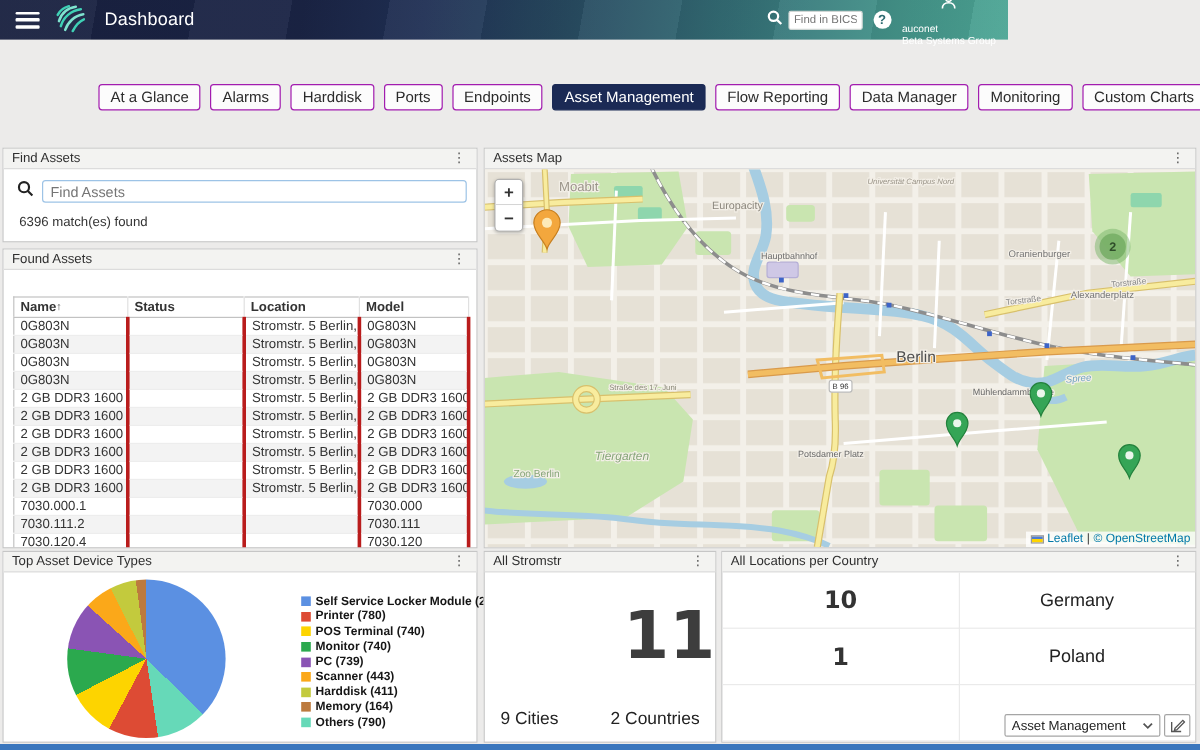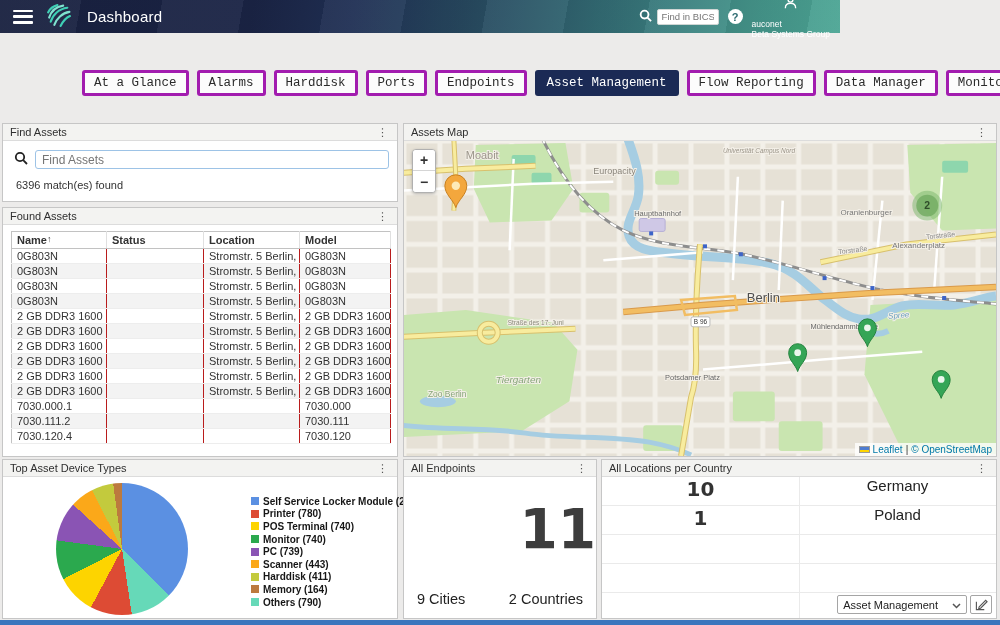--- a/index.html
+++ b/index.html
@@ -21,45 +21,45 @@
   .hdr-search input{width:62px;height:16px;border:1px solid #cfd6d4;border-radius:2px;
       font-size:9.5px;padding:0 4px;color:#333;background:#fff;font-family:"Liberation Sans",sans-serif;}
   .hdr-search{display:flex;align-items:center;gap:5px;}
   .help-icon{width:15px;height:15px;border-radius:50%;background:#fff;color:#2c6a70;
       font-size:11px;font-weight:bold;display:flex;align-items:center;justify-content:center;cursor:pointer;}
   .account{display:flex;align-items:center;gap:5px;cursor:pointer;flex-direction:column;}
   .account-text{font-size:8.5px;line-height:10px;}
 
   
   .tabbar{position:absolute;left:82px;top:70px;display:flex;gap:8px;}
-  .tab{font-family:Liberation Mono, monospace;font-size:12.5px;color:#2b2b2b;background:#fcfcfc;
-      border:3px solid #a21caf;border-radius:3px;padding:3px 9px;cursor:pointer;white-space:nowrap;}
+  .tab{font-family:Liberation Sans, sans-serif;font-size:12.5px;color:#2b2b2b;background:#fcfcfc;
+      border:1px solid #a21caf;border-radius:3px;padding:3px 9px;cursor:pointer;white-space:nowrap;}
   .tab.active{background:#1b2a55;border-color:#1b2a55;color:#fff;}
   .brand{position:absolute;right:22px;top:56px;display:flex;align-items:center;gap:8px;}
   .brand-word{font-size:30px;font-weight:bold;color:#1d2e5e;letter-spacing:-.5px;}
 
   
   .panel{position:absolute;background:#fff;border:1px solid #c6c6c6;}
   .panel-title{height:17px;background:#f3f3f1;border-bottom:1px solid #dcdcdc;
       display:flex;align-items:center;justify-content:space-between;padding:0 7px;
       font-size:11px;color:#2f2f2f;}
   .kebab{color:#555;font-size:11px;line-height:11px;cursor:pointer;padding:0 2px;}
 
   #find-assets{left:2px;top:123px;width:396px;height:79px;}
   .search-row{display:flex;align-items:center;gap:7px;padding:9px 8px 0 11px;}
   .search-row input{flex:1;height:19px;border:1px solid #9dc3e6;border-radius:3px;padding:0 6px;
       font-size:12px;color:#333;font-family:"Liberation Sans",sans-serif;}
   .matches{font-size:11px;color:#333;padding:10px 0 0 13px;}
 
   #found-assets{left:2px;top:207px;width:396px;height:250px;overflow:hidden;}
-  .fa-table{border-collapse:collapse;table-layout:fixed;width:379px;margin:6px 0 0 8px;
+  .fa-table{border-collapse:collapse;table-layout:fixed;width:379px;margin:22px 0 0 8px;
       font-size:11px;color:#333;border:1px solid #c2c2c2;padding-left:42px;}
   .fa-table th{text-align:left;font-weight:bold;height:17px;padding:0 5px;
       border-bottom:1px solid #c2c2c2;border-right:1px solid #e0e0e0;white-space:nowrap;overflow:hidden;}
-  .fa-table td{height:15px;padding:0 5px;border-right:1px solid #b91c1c;border-bottom:1px solid #ededed;
+  .fa-table td{height:15px;padding:0 5px;border-right:3px solid #b91c1c;border-bottom:1px solid #ededed;
       white-space:nowrap;overflow:hidden;}
   .fa-table tr:nth-child(even) td{background:#f3f3f3;}
   .sort-arrow{font-size:9px;vertical-align:top;color:#444;}
 
   #assets-map{left:403px;top:123px;width:594px;height:334px;}
   .map-body{position:relative;width:592px;height:315px;overflow:hidden;background:#e9e5dc;cursor:grab;}
   .map-body svg.mapsvg{position:absolute;left:0;top:0;width:100%;height:100%;}
   .zoomctl{position:absolute;left:8px;top:8px;width:24px;border:1px solid #b0b0b0;border-radius:4px;
       background:#fff;box-shadow:0 1px 3px rgba(0,0,0,.25);overflow:hidden;z-index:5;}
   .zoomctl button{display:block;width:100%;height:21px;border:0;background:#fff;font-size:14px;
@@ -80,21 +80,21 @@
 
   #all-locations{left:403px;top:459px;width:194px;height:160px;}
   .big-num{margin-top:20px;text-align:right;font-family:"DejaVu Sans",sans-serif;
       font-size:55px;font-weight:bold;color:#3d3d3d;}
   .loc-bottom{position:absolute;left:13px;right:13px;bottom:11px;display:flex;
       justify-content:space-between;font-size:14.5px;color:#222;}
 
   #per-country{left:601px;top:459px;width:396px;height:160px;}
   .pc-body{position:relative;height:141px;}
   .pc-vline{position:absolute;left:50%;top:0;bottom:0;width:1px;background:#eaeaea;}
-  .pcrow{display:flex;height:29px;border-bottom:1px solid #eaeaea;align-items:flex-start;}
+  .pcrow{display:flex;height:47px;border-bottom:1px solid #eaeaea;align-items:center;}
   .pccount{width:50%;text-align:center;font-family:"DejaVu Sans",sans-serif;font-size:20px;font-weight:bold;color:#333;}
   .pccountry{width:50%;text-align:center;font-size:15px;color:#222;}
   .dash-select-wrap{position:absolute;right:4px;bottom:4px;display:flex;gap:3px;z-index:6;}
   .select-box{height:19px;border:1px solid #a5a5a5;border-radius:2px;background:#fff;display:flex;
       align-items:center;gap:14px;padding:0 5px;font-size:11px;color:#222;cursor:pointer;}
   .edit-btn{width:22px;height:19px;border:1px solid #a5a5a5;border-radius:2px;background:#fff;
       display:flex;align-items:center;justify-content:center;cursor:pointer;padding:0;}
 
   .footer-bar{position:absolute;left:0;bottom:0;width:1000px;height:5px;background:#3a76bd;}
 
@@ -491,21 +491,21 @@
           <div class="legend-item">
             <span class="swatch" style="background: rgb(102, 217, 184);"></span>
             <span class="legend-label">Others (790)</span>
           </div>
         </div>
     </div>
   </div>
 
   <div class="panel" id="all-locations">
     <div class="panel-title">
-      <span>All Endpoints</span>
+      <span>All Stromstr</span>
       <span class="kebab">⋮</span>
     </div>
     <div class="big-num">11</div>
     <div class="loc-bottom">
       <span>9 Cities</span>
       <span>2 Countries</span>
     </div>
   </div>
 
   <div class="panel" id="per-country">

